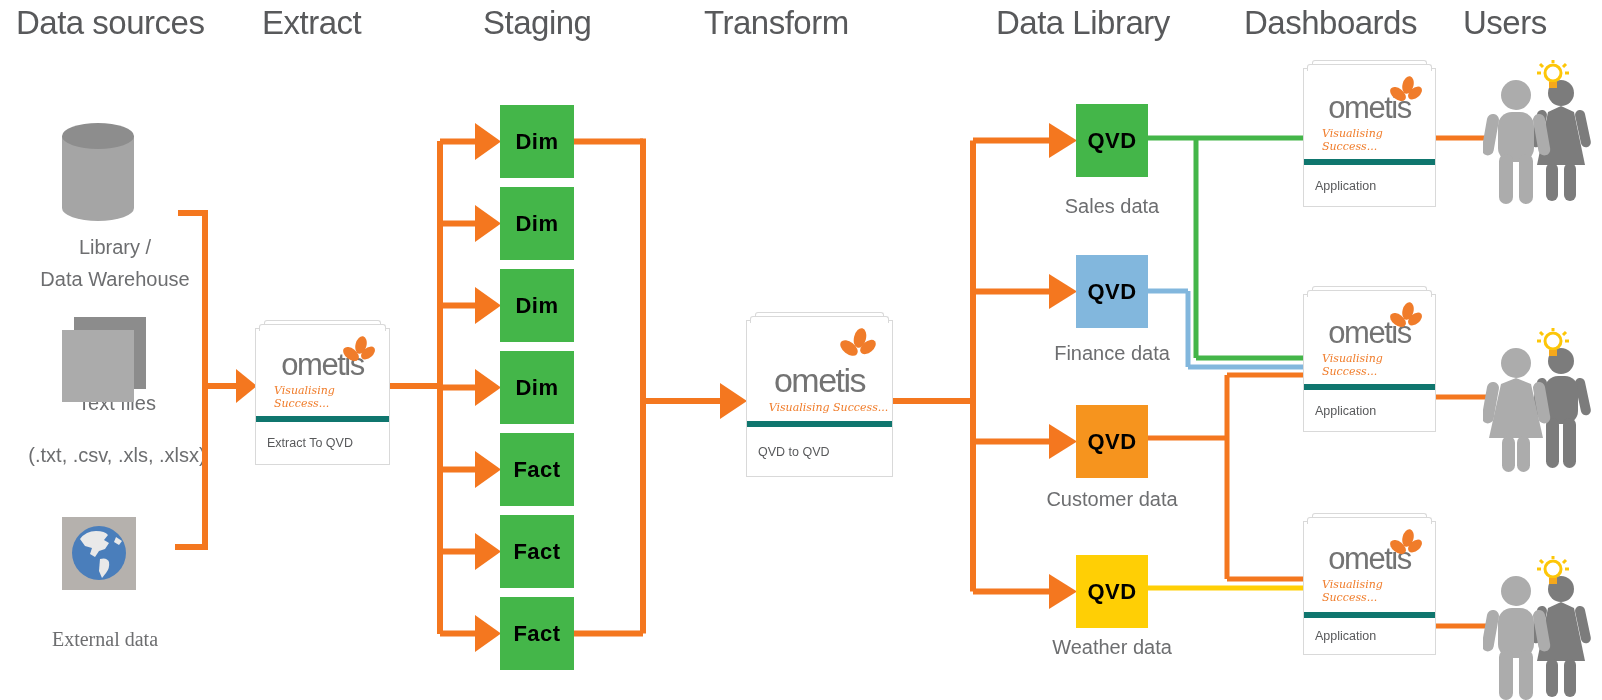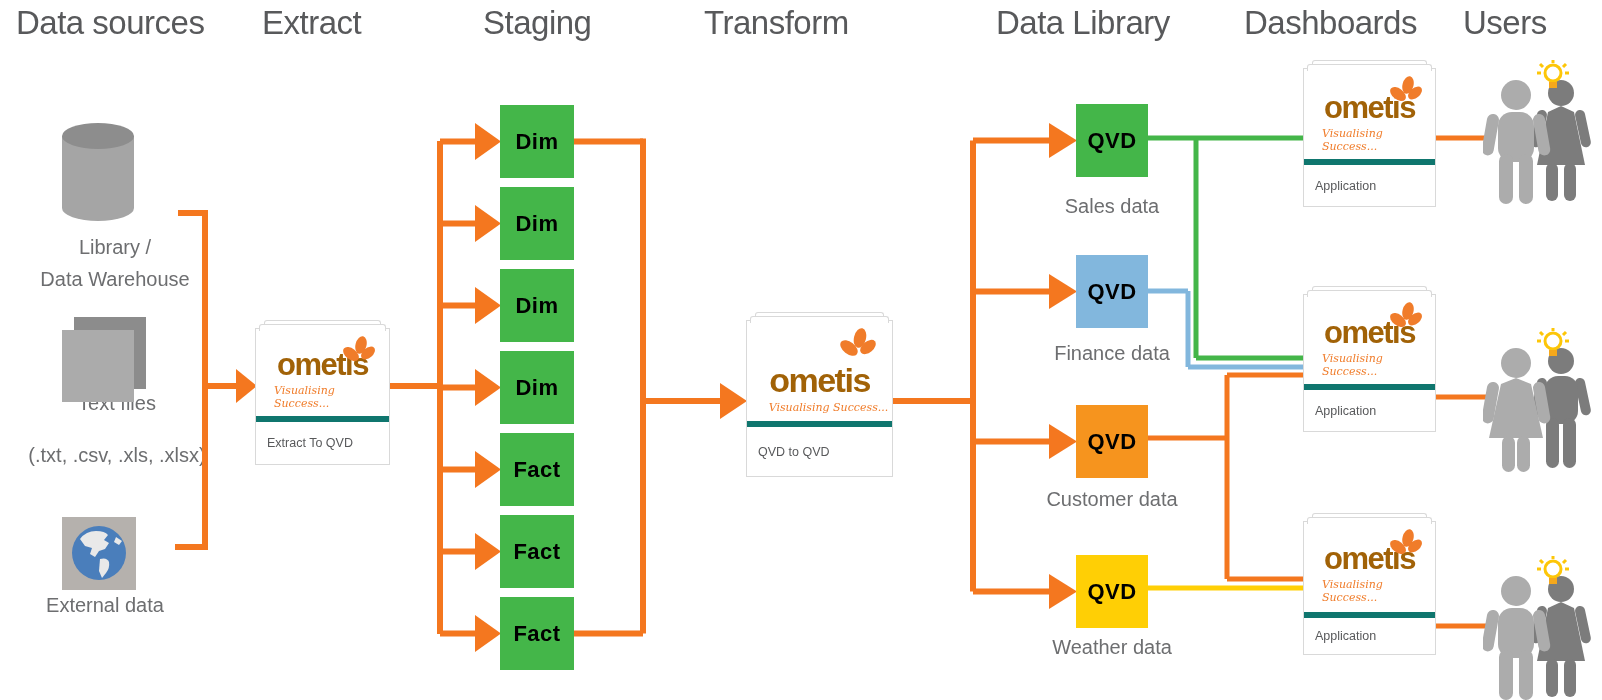--- a/index.html
+++ b/index.html
@@ -8,21 +8,21 @@
   .hdr{position:absolute;top:4px;font-size:33px;font-weight:500;color:#58595B;letter-spacing:-0.5px;white-space:nowrap;}
   .lbl{position:absolute;color:#6D6E70;font-size:20px;text-align:center;white-space:nowrap;}
   svg.layer{position:absolute;left:0;top:0;z-index:1;}
   .node{position:absolute;z-index:2;display:flex;align-items:center;justify-content:center;
         color:#000000;font-weight:bold;font-size:22px;letter-spacing:0.5px;}
   .card{position:absolute;z-index:2;background:#fff;border:1px solid #D9D9D9;box-sizing:border-box;}
   .stack1,.stack2{position:absolute;height:6px;background:#fff;border:1px solid #D9D9D9;border-bottom:none;border-radius:3px 3px 0 0;}
   .stack1{left:3px;right:3px;top:-5px;}
   .stack2{left:8px;right:8px;top:-9px;}
   .logoarea{position:absolute;left:0;top:0;right:0;display:flex;flex-direction:column;align-items:center;justify-content:flex-end;}
-  .brand{font-weight:bold;font-size:31px;line-height:1;letter-spacing:-1.5px;color:#a16207;}
+  .brand{font-weight:normal;font-size:31px;line-height:1;letter-spacing:-1.5px;color:#737373;}
   .tagline{font-family:"DejaVu Serif",serif;font-style:italic;font-size:11px;color:#F07C2A;margin:4px 0 8px 18px;}
   .petals{position:absolute;top:7px;}
   .cardlabel{position:absolute;left:0;right:0;bottom:0;border-top:6px solid #0f766e;display:flex;align-items:center;
              padding-left:11px;font-size:12.5px;color:#58595B;box-sizing:border-box;}
   .icon-wrap{position:absolute;z-index:2;}
   .sq{position:absolute;}
 </style>
 </head>
 <body>
 
@@ -137,21 +137,21 @@
     <svg width="74" height="73">
       <rect x="0" y="0" width="74" height="73" fill="#B5B1AD"></rect>
       <circle cx="37" cy="36" r="27" fill="#4A7EBB"></circle>
       <g fill="#E9E9E9">
         <path d="M18,22 q6,-8 16,-8 q9,0 12,4 l-4,5 5,3 -4,6 -6,2 -4,6 -5,-3 2,-6 -7,-2 z"></path>
         <path d="M38,42 q7,-2 9,3 q1,6 -3,11 l-4,5 -3,-7 z"></path>
         <path d="M54,20 l6,4 -3,4 -5,-3 z"></path>
       </g>
     </svg>
   </div>
-  <div class="lbl" style="left:5px;top:594px;width:200px;">External data</div>
+  <div class="lbl" style="left:5px;top:628px;width:200px;font-family:Liberation Serif, serif;">External data</div>
 
   <div class="card" style="left:255px;top:328px;width:135px;height:137px;">
     <div class="stack2"></div>
     <div class="stack1"></div>
     <div class="logoarea" style="height:89px;">
       <svg class="petals" style="right:14px;" width="34" height="26" fill="#F07C2A">
         <ellipse cx="10" cy="18" rx="9" ry="5.5" transform="rotate(38 10 18)"></ellipse>
         <ellipse cx="20" cy="9" rx="5.5" ry="9" transform="rotate(14 20 9)"></ellipse>
         <ellipse cx="27" cy="17" rx="8" ry="5" transform="rotate(-40 27 17)"></ellipse>
       </svg>

